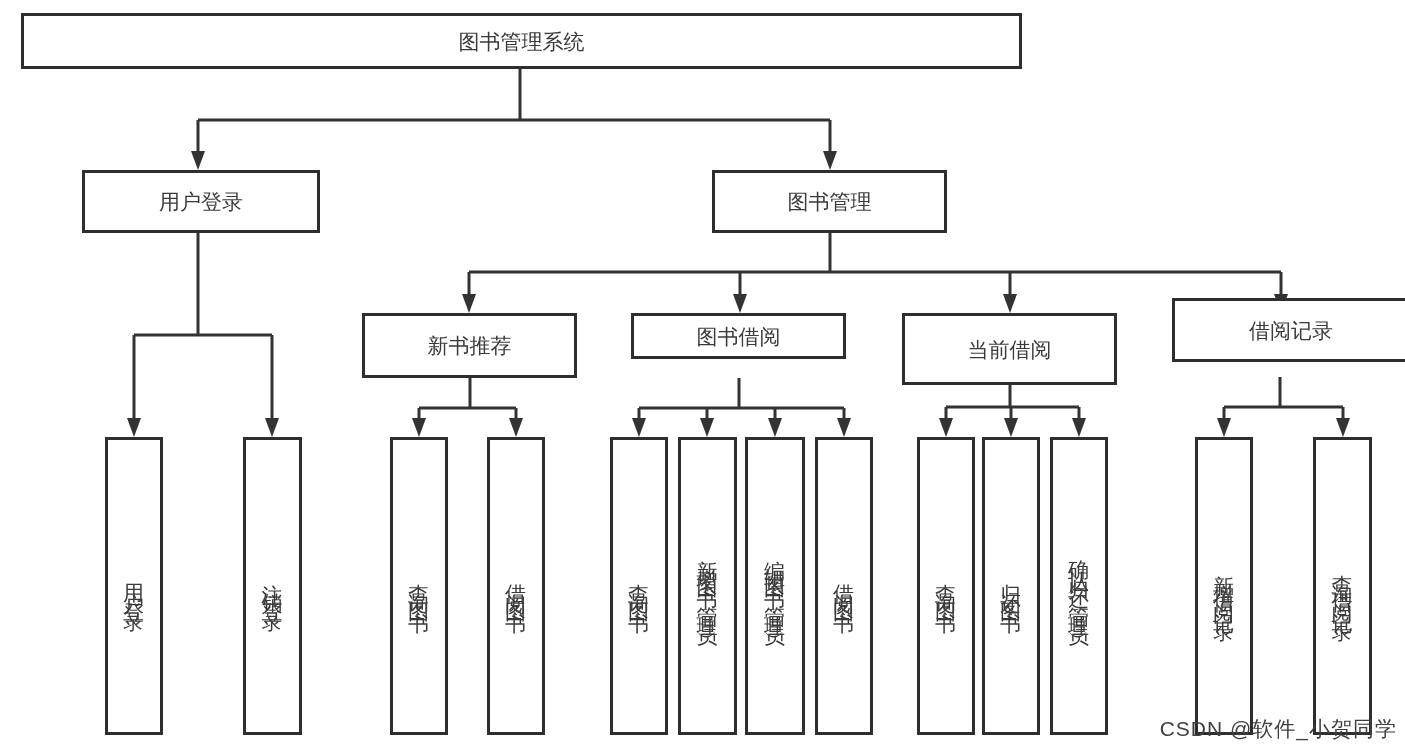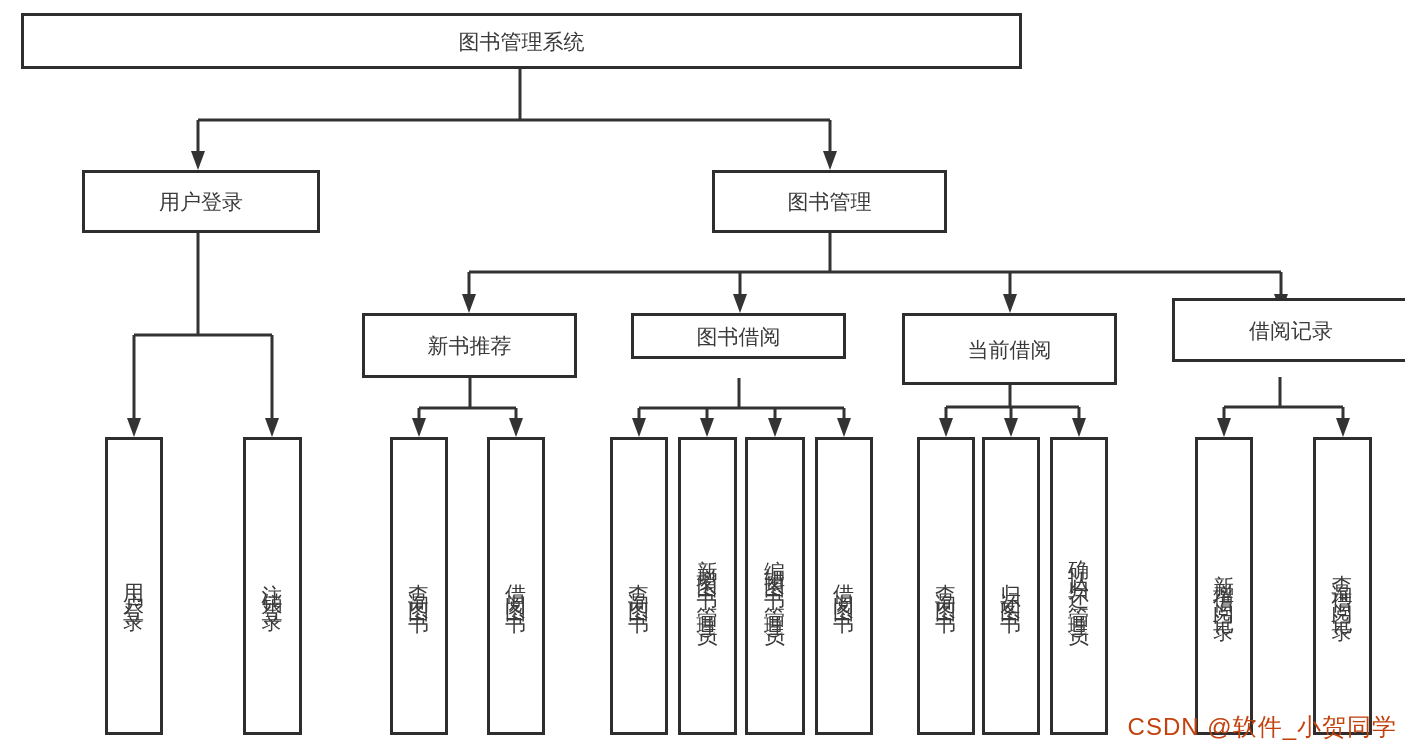--- a/index.html
+++ b/index.html
@@ -29,22 +29,22 @@
     letter-spacing:0.45em;
     white-space:nowrap;
   }
   #wires{
     position:absolute;left:0;top:0;z-index:1;
   }
   .watermark{
     position:absolute;
     right:8px;
     bottom:4px;
-    font-size:24px;
-    color:#c2410c;
+    font-size:21px;
+    color:#404040;
     letter-spacing:1px;
     z-index:3;
   }
 </style>
 </head>
 <body>
 
 <div id="canvas">
 
   <svg id="wires" width="1405" height="747" viewBox="0 0 1405 747">

